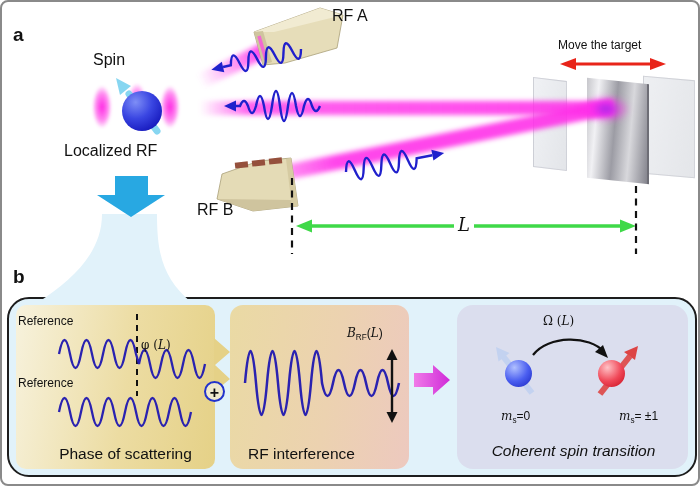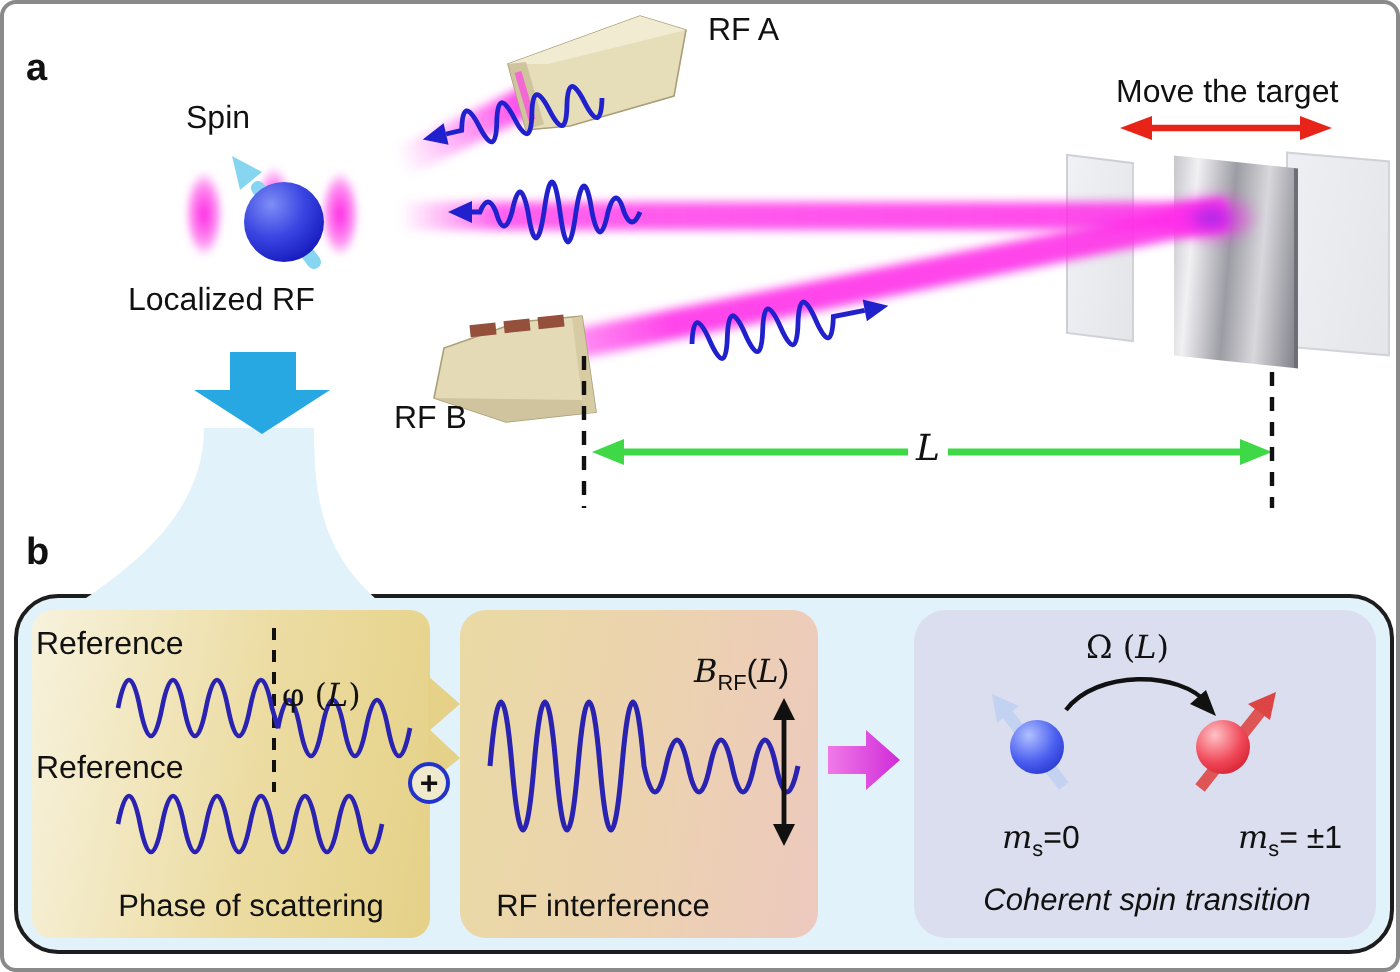--- a/index.html
+++ b/index.html
@@ -11,21 +11,21 @@
   }
   html,body{margin:0;padding:0;background:#ffffff;}
   #fig{
     position:relative;width:700px;height:486px;background:#ffffff;
     border:2px solid #8a8a8a;border-radius:8px;box-sizing:border-box;
     font-family:"Liberation Sans",sans-serif;color:#111;overflow:hidden;
   }
   .abs{position:absolute;}
   .panel-letter{font-size:19px;font-weight:bold;}
   .lbl{font-size:16px;white-space:nowrap;}
-  .lbl-sm{font-size:16px;white-space:nowrap;}
+  .lbl-sm{font-size:12px;white-space:nowrap;}
   .mathv{font-family:"DejaVu Serif",serif;font-style:italic;}
   .mathu{font-family:"DejaVu Serif",serif;font-style:normal;}
   sub{font-size:0.68em;}
   
   .blob{width:26px;height:58px;border-radius:50%;
     background:radial-gradient(50% 50% at 50% 50%, rgba(255,28,226,0.95) 0%, rgba(255,28,226,0.5) 48%, rgba(255,28,226,0) 74%);
     filter:blur(1.5px);}
   .sphere-a{width:40px;height:40px;border-radius:50%;
     background:radial-gradient(circle at 34% 28%, #7e8ef6 0%, #3a46e2 42%, #1b1fc2 75%, #12149c 100%);}
   .beam{filter:blur(2.5px);}
@@ -189,18 +189,18 @@
 
     <path d="M290,176 V252" stroke="#111" stroke-width="2.2" stroke-dasharray="7 5.5" fill="none"></path>
     <path d="M634,184 V252" stroke="#111" stroke-width="2.2" stroke-dasharray="7 5.5" fill="none"></path>
   </svg>
 
   <div class="abs sphere-a" style="left:120px;top:89px;"></div>
 
   <div class="abs panel-letter" style="left:11px;top:22px;">a</div>
   <div class="abs lbl" style="left:91px;top:49px;">Spin</div>
   <div class="abs lbl" style="left:62px;top:140px;">Localized RF</div>
-  <div class="abs lbl" style="left:352px;top:5px;">RF A</div>
+  <div class="abs lbl" style="left:330px;top:5px;">RF A</div>
   <div class="abs lbl" style="left:195px;top:199px;">RF B</div>
   <div class="abs lbl-sm" style="left:556px;top:36px;">Move the target</div>
   <div class="abs mathv" style="left:452px;top:212px;font-size:18px;background:#fff;padding:0 4px;">L</div>
 
 </div>
 
 </body></html>

